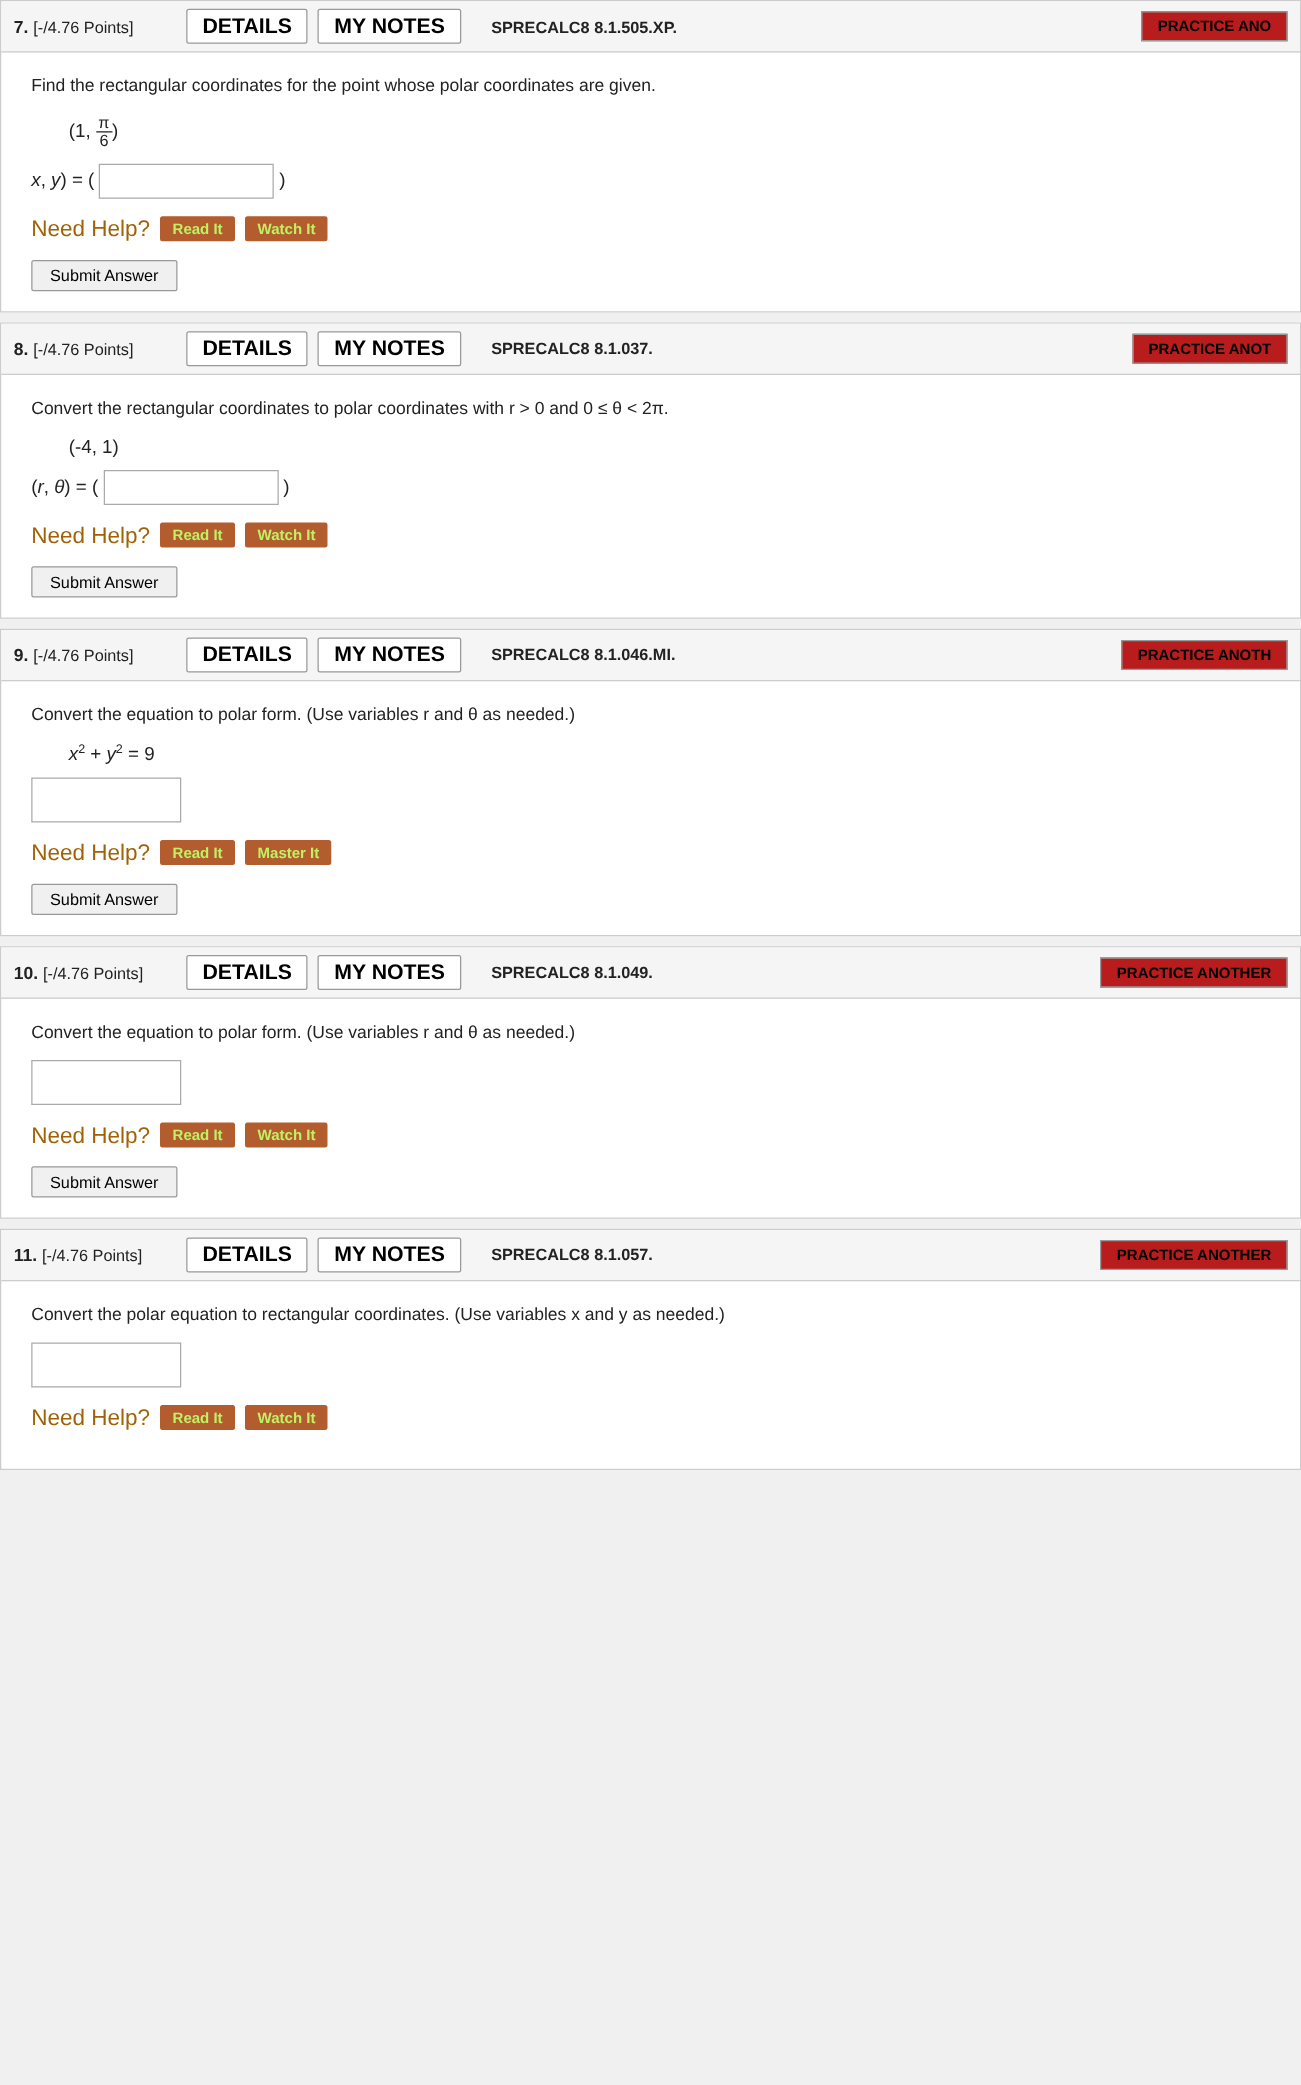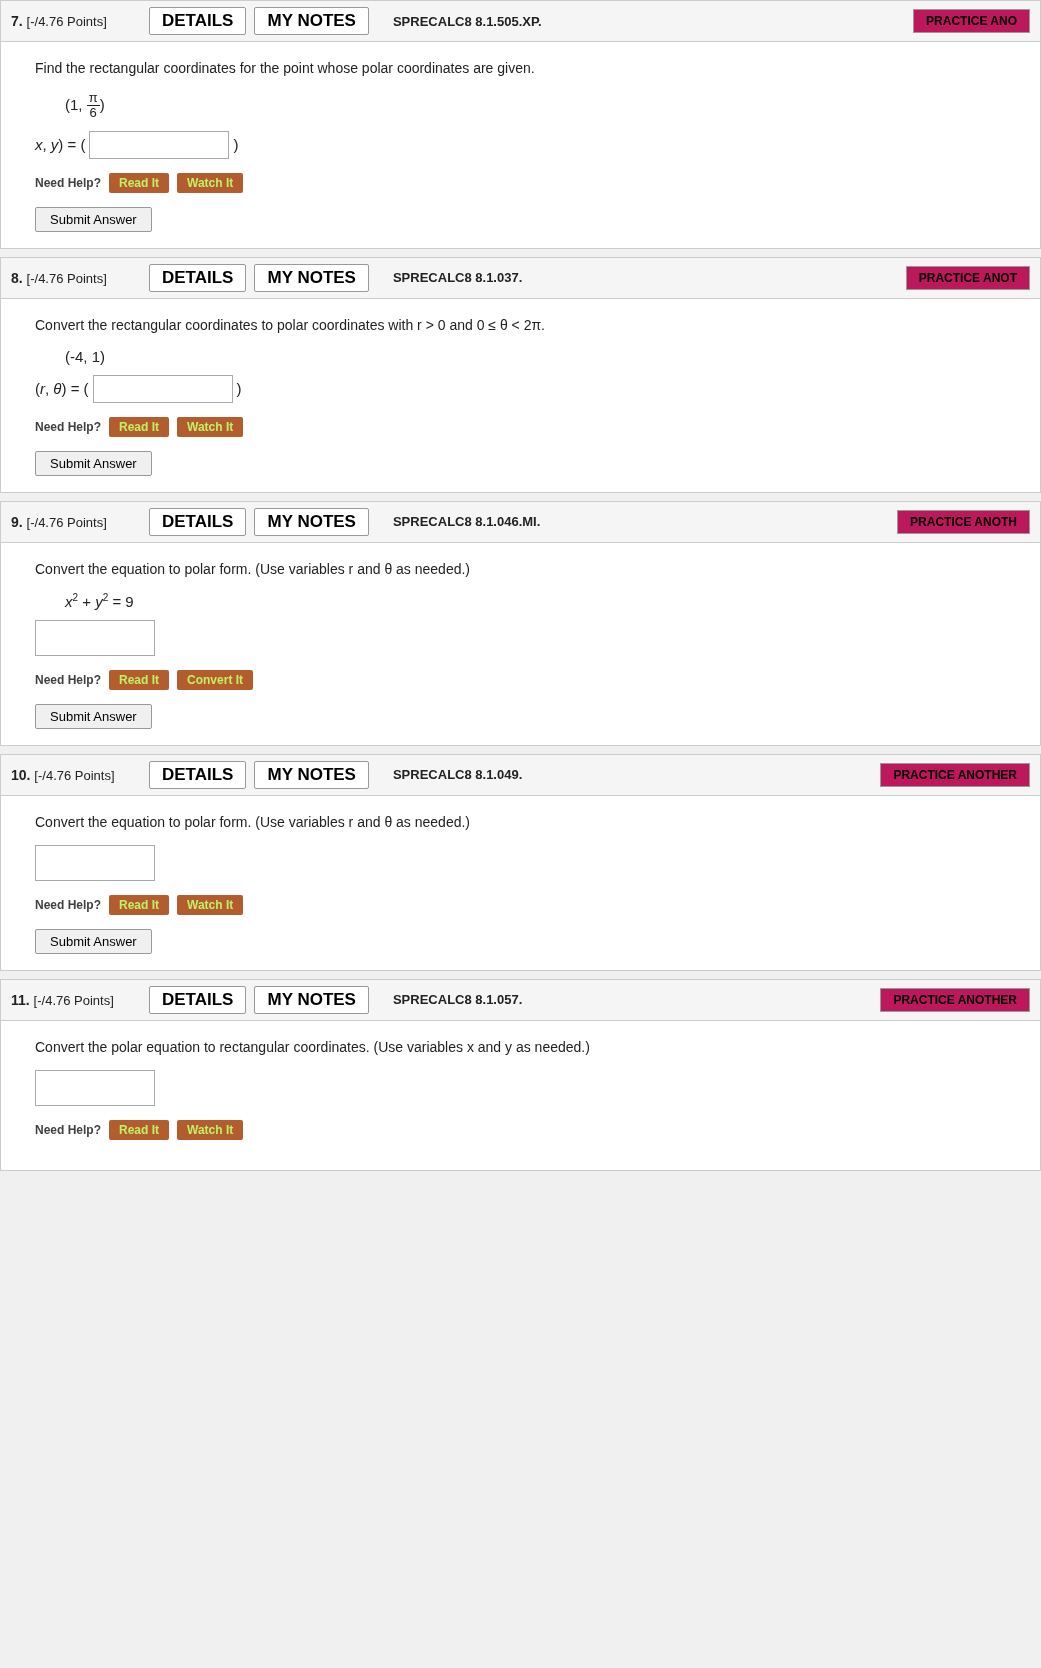--- a/index.html
+++ b/index.html
@@ -37,31 +37,30 @@
       border-radius: 2px;
     }
     .problem-code {
       font-size: 13px;
       font-weight: bold;
       margin-left: 16px;
     }
     .practice-btn {
       margin-left: auto;
       border: 1px solid #999;
-      background: #be185d;
+      background: #b91c1c;
       padding: 4px 12px;
       font-size: 12px;
       font-weight: bold;
       cursor: pointer;
       white-space: nowrap;
       overflow: hidden;
     }
     .problem-body {
       padding: 16px 24px 16px 24px;
-      margin-left: 10px;
     }
     .problem-instruction {
       font-size: 14px;
       margin-bottom: 12px;
       line-height: 1.5;
     }
     .math-expression {
       font-size: 15px;
       margin-bottom: 10px;
       margin-left: 30px;
@@ -89,23 +88,23 @@
       display: block;
       margin-bottom: 14px;
     }
     .need-help-row {
       display: flex;
       align-items: center;
       gap: 8px;
       margin-bottom: 14px;
     }
     .need-help-label {
-      color: #404040;
-      font-weight: bold;
-      font-size: 12px;
+      color: #a16207;
+      font-weight: normal;
+      font-size: 18px;
     }
     .help-btn {
       background: #b35c2e;
       color: #bef264;
       border: none;
       padding: 3px 10px;
       font-size: 12px;
       font-weight: bold;
       cursor: pointer;
       border-radius: 2px;
@@ -215,21 +214,21 @@
   </div>
   <div class="problem-body">
     <div class="problem-instruction">Convert the equation to polar form. (Use variables r and θ as needed.)</div>
     <div class="math-expression">
       <span class="math-italic">x</span><sup>2</sup> + <span class="math-italic">y</span><sup>2</sup> = 9
     </div>
     <input class="answer-input-large" type="text" style="">
     <div class="need-help-row">
       <span class="need-help-label">Need Help?</span>
       <button class="help-btn">Read It</button>
-      <button class="help-btn">Convert It</button>
+      <button class="help-btn">Master It</button>
     </div>
     <button class="submit-btn">Submit Answer</button>
   </div>
 </div>
 
 <div class="problem-block">
   <div class="problem-header">
     <span class="problem-number">
       <span>10.</span>
       <span style="font-weight:normal; font-size:13px;">[-/4.76 Points]</span>

